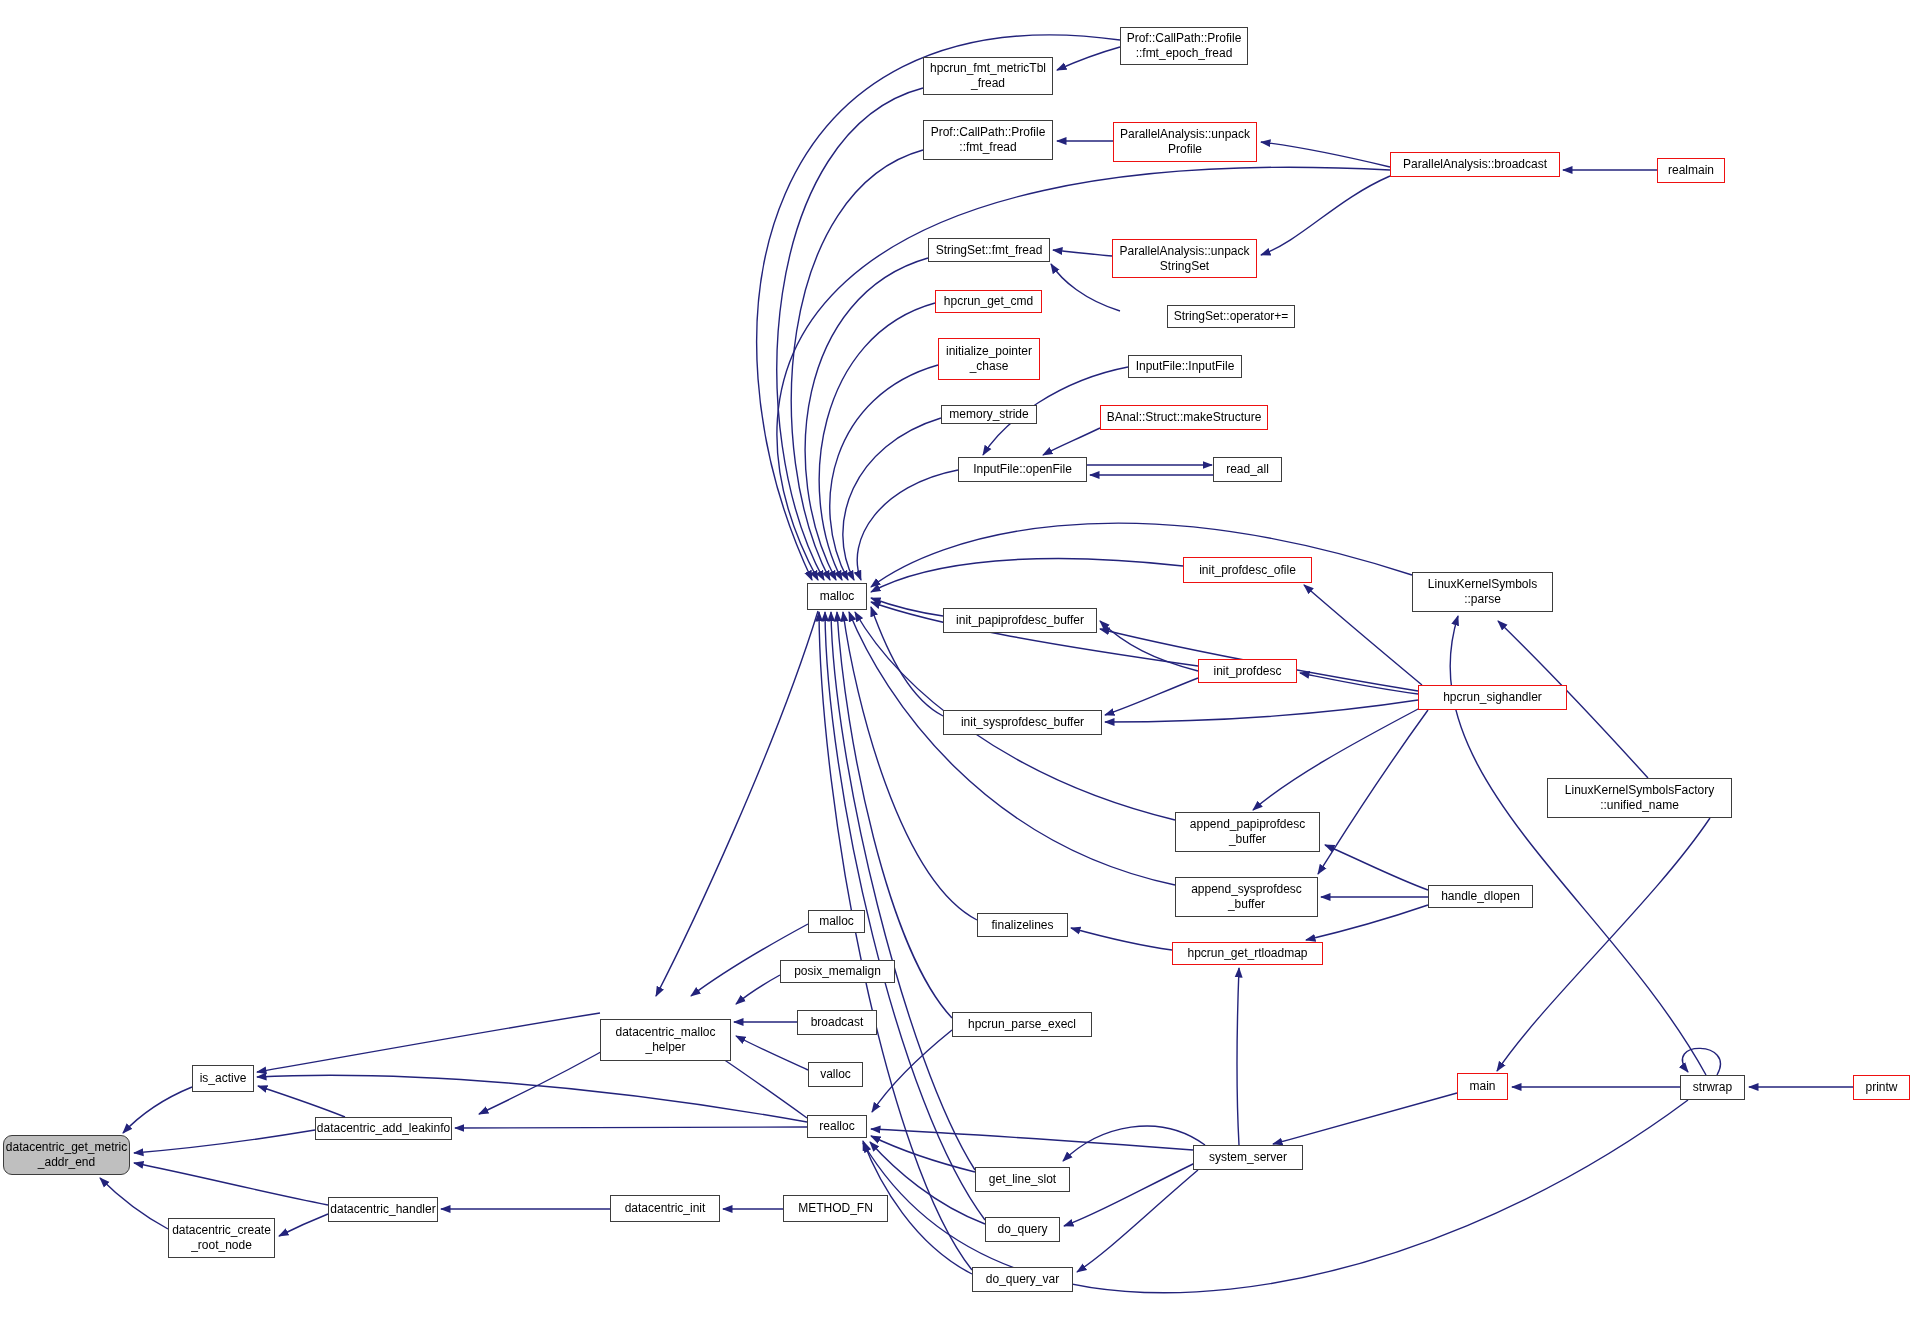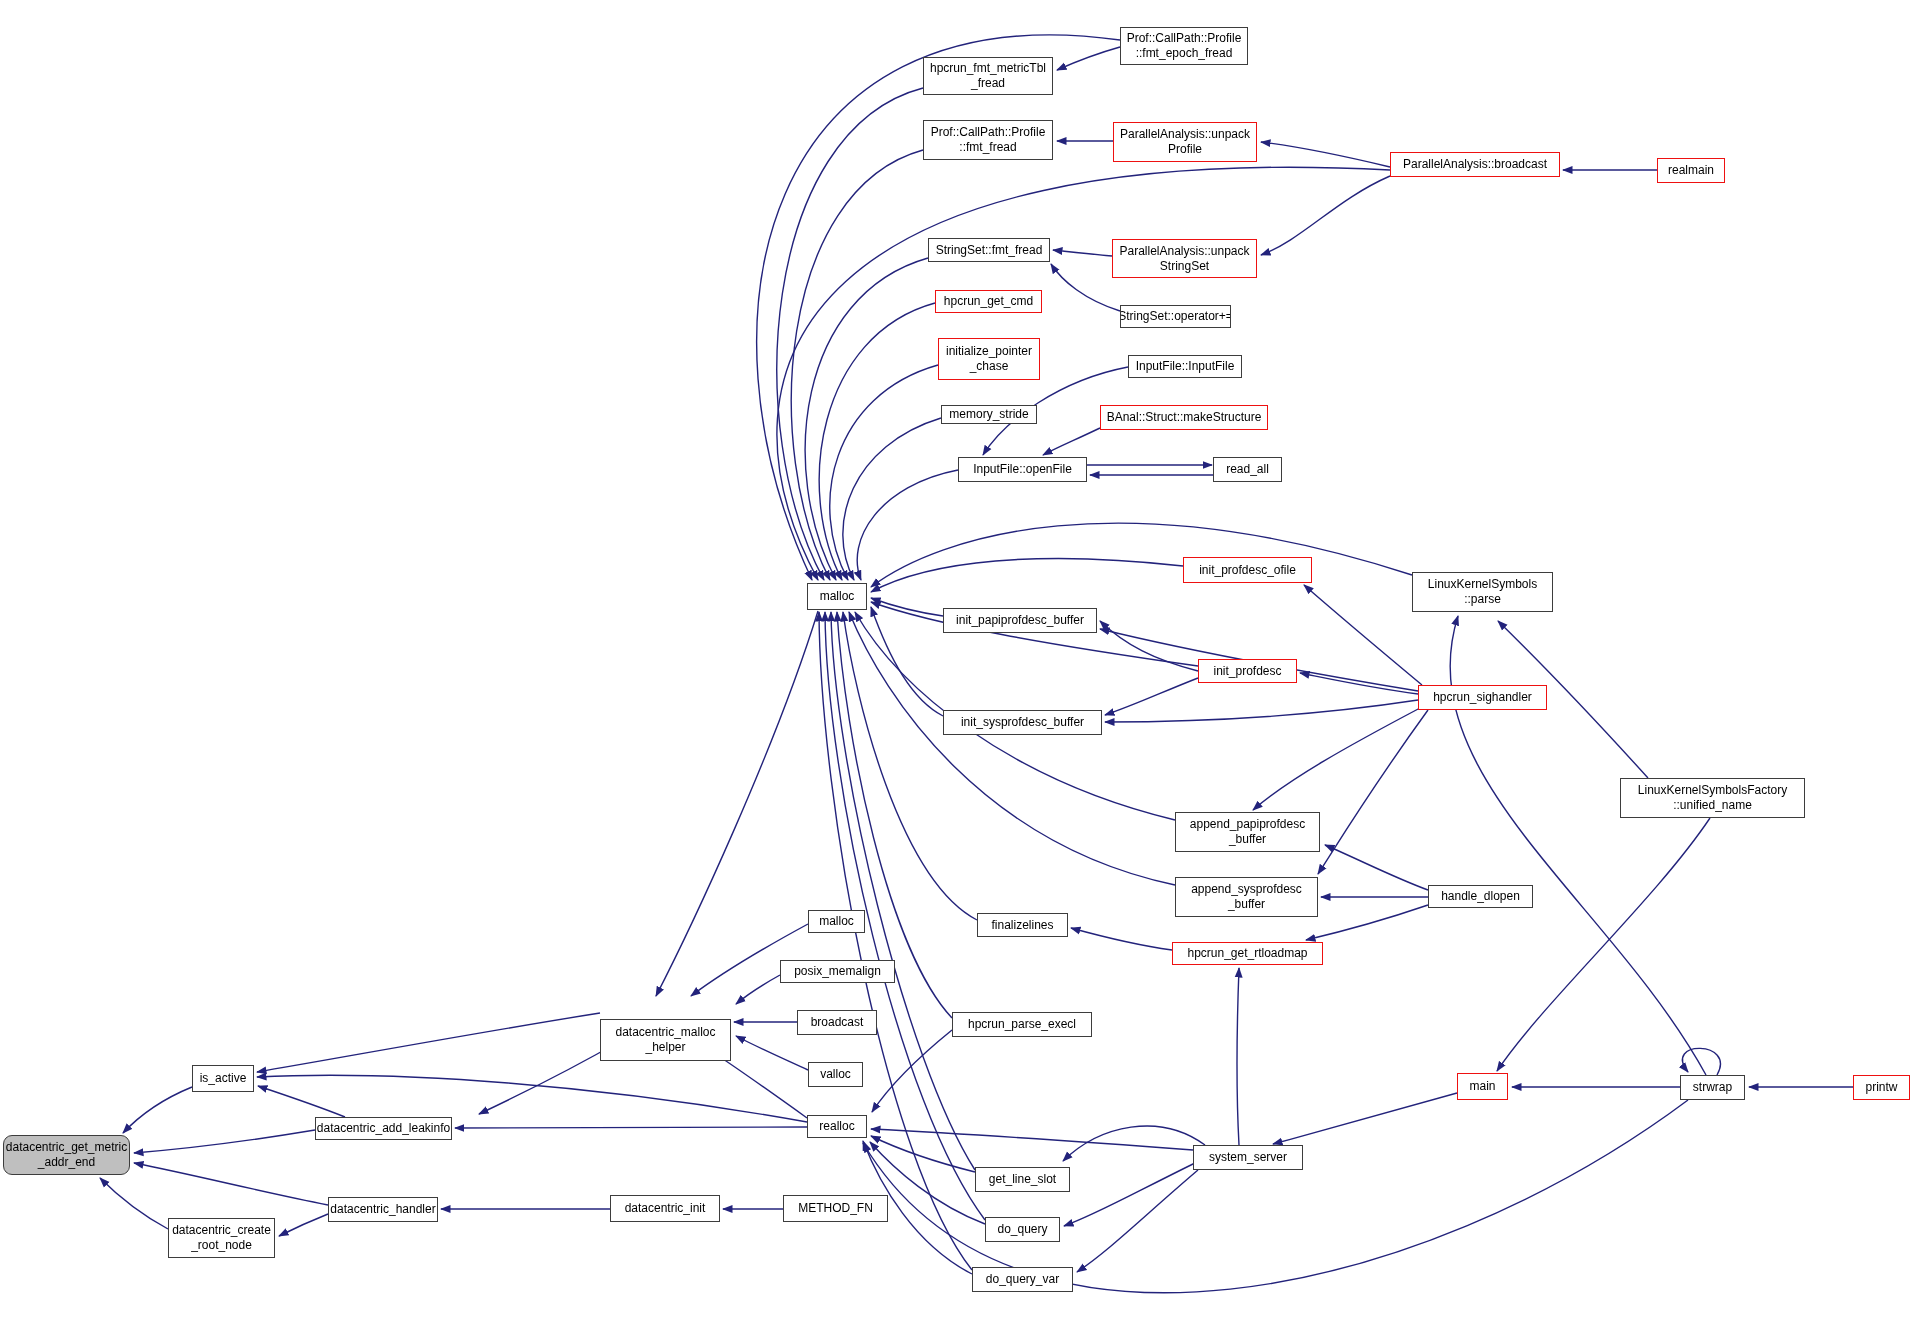--- a/index.html
+++ b/index.html
@@ -139,36 +139,36 @@
   <div class="node" style="left:923px;top:120px;width:130px;height:40px">Prof::CallPath::Profile
 ::fmt_fread</div>
   <div class="node red" style="left:1113px;top:122px;width:144px;height:40px">ParallelAnalysis::unpack
 Profile</div>
   <div class="node red" style="left:1390px;top:152px;width:170px;height:25px">ParallelAnalysis::broadcast</div>
   <div class="node red" style="left:1657px;top:158px;width:68px;height:25px">realmain</div>
   <div class="node" style="left:928px;top:238px;width:122px;height:24px">StringSet::fmt_fread</div>
   <div class="node red" style="left:1112px;top:239px;width:145px;height:39px">ParallelAnalysis::unpack
 StringSet</div>
   <div class="node red" style="left:935px;top:290px;width:107px;height:23px">hpcrun_get_cmd</div>
-  <div class="node" style="left:1120px;top:305px;width:111px;height:23px">StringSet::operator+=</div>
+  <div class="node" style="left:1167px;top:305px;width:128px;height:23px">StringSet::operator+=</div>
   <div class="node red" style="left:938px;top:338px;width:102px;height:42px">initialize_pointer
 _chase</div>
   <div class="node" style="left:1128px;top:355px;width:114px;height:23px">InputFile::InputFile</div>
   <div class="node" style="left:941px;top:405px;width:96px;height:19px">memory_stride</div>
   <div class="node red" style="left:1100px;top:405px;width:168px;height:25px">BAnal::Struct::makeStructure</div>
   <div class="node" style="left:958px;top:457px;width:129px;height:25px">InputFile::openFile</div>
   <div class="node" style="left:1213px;top:457px;width:69px;height:25px">read_all</div>
   <div class="node red" style="left:1183px;top:557px;width:129px;height:26px">init_profdesc_ofile</div>
   <div class="node" style="left:1412px;top:572px;width:141px;height:40px">LinuxKernelSymbols
 ::parse</div>
   <div class="node" style="left:943px;top:608px;width:154px;height:25px">init_papiprofdesc_buffer</div>
   <div class="node red" style="left:1198px;top:659px;width:99px;height:24px">init_profdesc</div>
   <div class="node" style="left:943px;top:710px;width:159px;height:25px">init_sysprofdesc_buffer</div>
-  <div class="node red" style="left:1418px;top:685px;width:129px;height:25px">hpcrun_sighandler</div>
-  <div class="node" style="left:1620px;top:778px;width:185px;height:40px">LinuxKernelSymbolsFactory
+  <div class="node red" style="left:1418px;top:685px;width:149px;height:25px">hpcrun_sighandler</div>
+  <div class="node" style="left:1547px;top:778px;width:185px;height:40px">LinuxKernelSymbolsFactory
 ::unified_name</div>
   <div class="node" style="left:1175px;top:812px;width:145px;height:40px">append_papiprofdesc
 _buffer</div>
   <div class="node" style="left:1175px;top:877px;width:143px;height:40px">append_sysprofdesc
 _buffer</div>
   <div class="node" style="left:1428px;top:885px;width:105px;height:23px">handle_dlopen</div>
   <div class="node" style="left:977px;top:913px;width:91px;height:24px">finalizelines</div>
   <div class="node red" style="left:1172px;top:942px;width:151px;height:23px">hpcrun_get_rtloadmap</div>
   <div class="node" style="left:808px;top:910px;width:57px;height:23px">malloc</div>
   <div class="node" style="left:780px;top:960px;width:115px;height:23px">posix_memalign</div>

